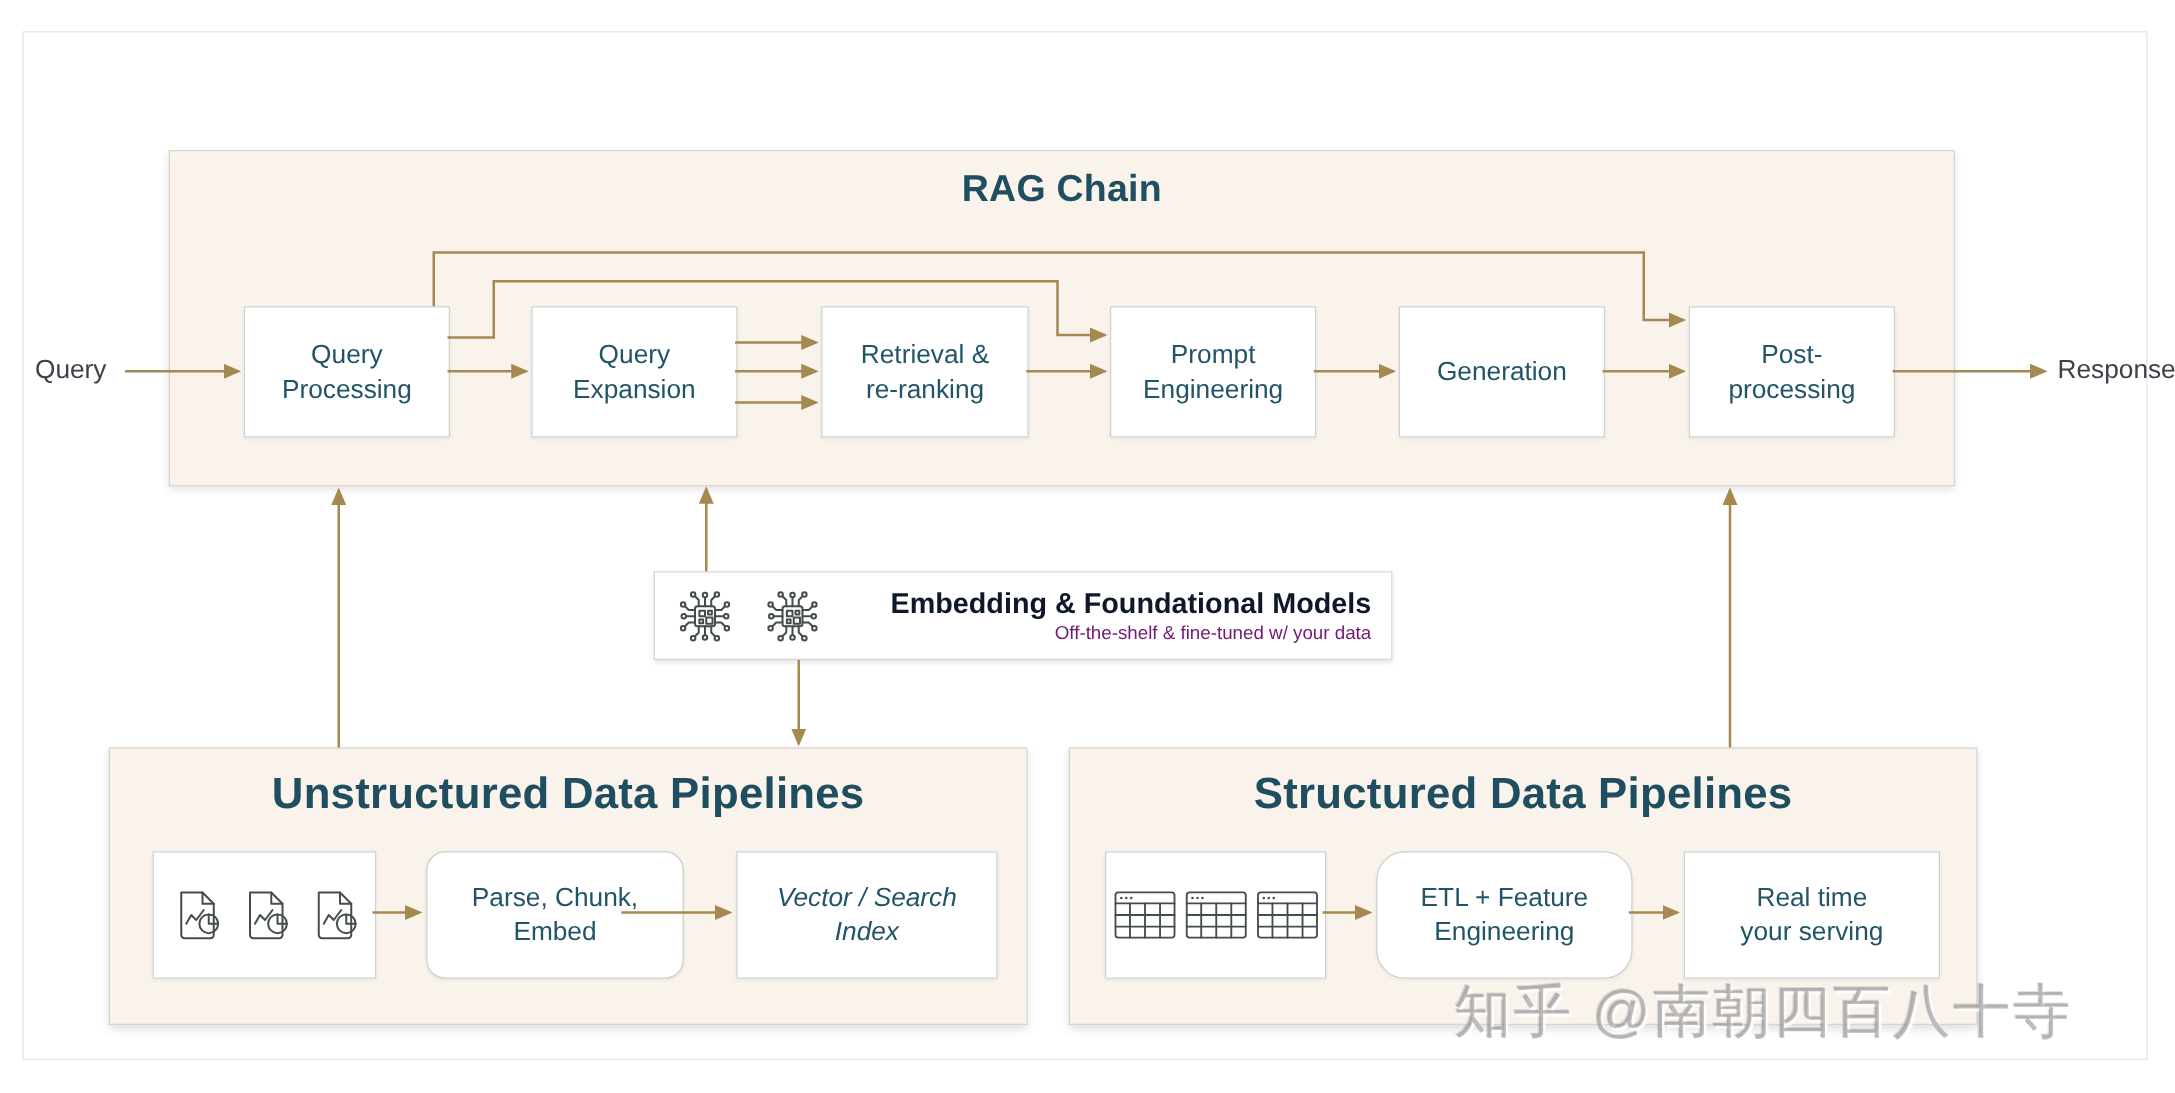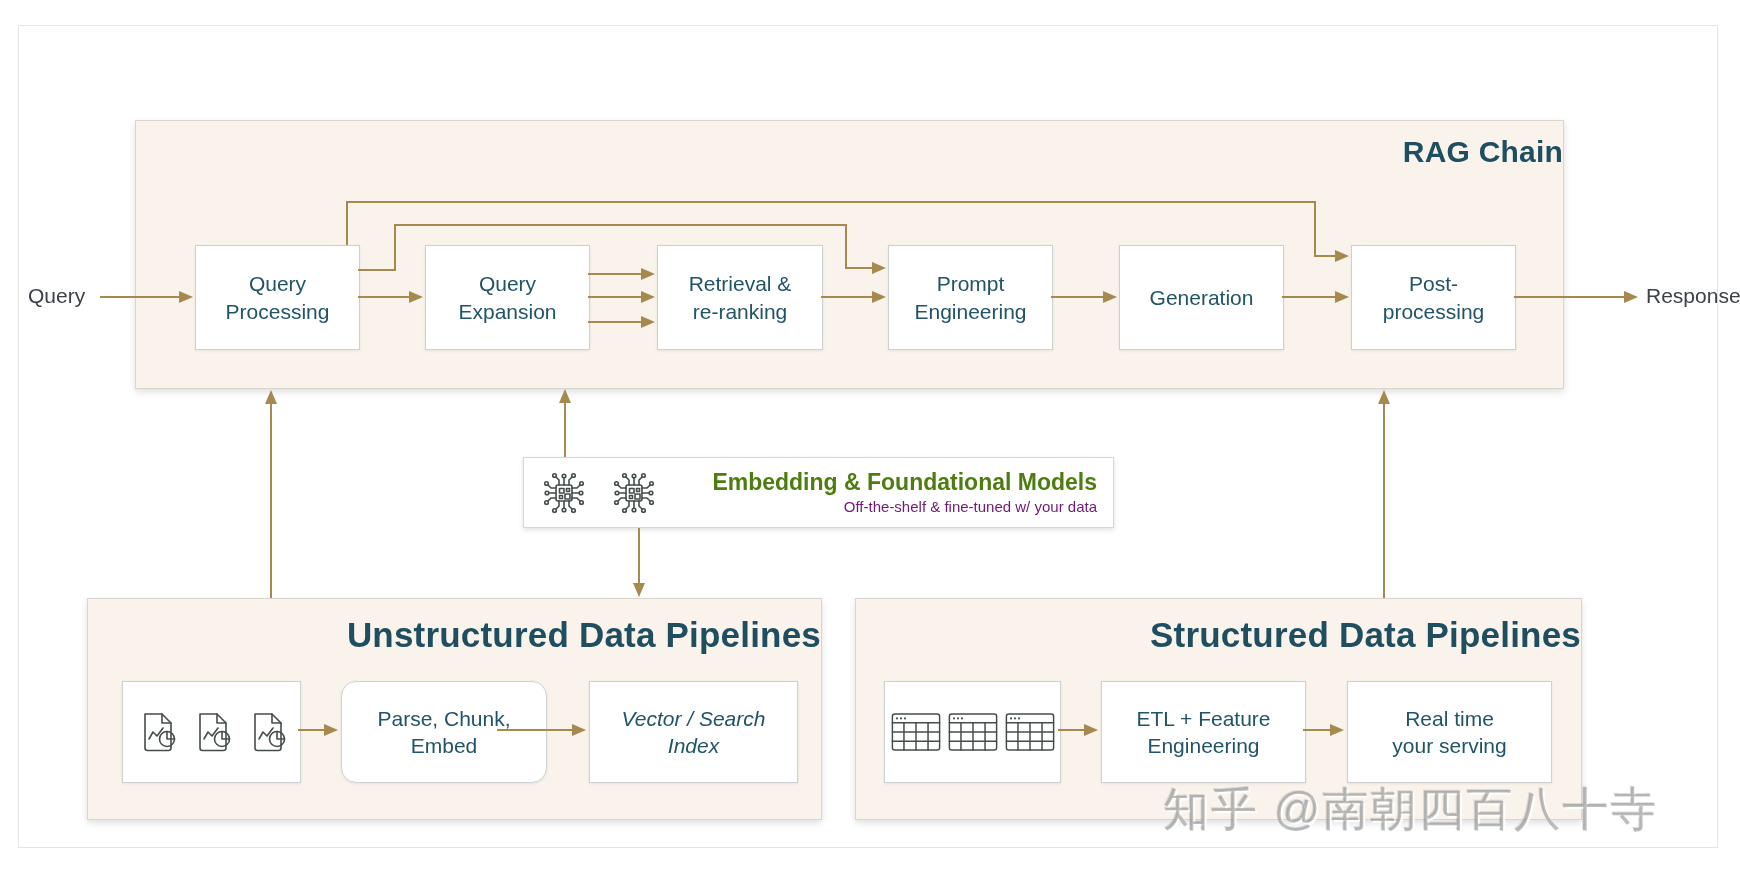--- a/index.html
+++ b/index.html
@@ -2,37 +2,37 @@
 <html><head>
 <meta charset="utf-8">
 <style>
   html,body{margin:0;padding:0;background:#ffffff;}
   body{font-family:"Liberation Sans","DejaVu Sans",sans-serif;}
   .canvas{position:relative;width:1740px;height:874px;background:#ffffff;overflow:hidden;}
   .frame{position:absolute;left:18px;top:25px;width:1698px;height:821px;border:1px solid #e4e4e2;background:#ffffff;}
 
   
   .panel{position:absolute;background:#f9f3ec;border:1px solid #d8d4ce;box-shadow:0 3px 7px rgba(0,0,0,.13);}
-  .panel-title{text-align:right;font-weight:700;color:#1e4e5f;letter-spacing:.2px;}
+  .panel-title{text-align:center;font-weight:700;color:#1e4e5f;letter-spacing:.2px;}
 
   .rag{left:135px;top:120px;width:1427px;height:267px;}
   .rag .panel-title{margin-top:14px;font-size:30px;}
 
   .node{position:absolute;top:245px;height:103px;background:#ffffff;border:1px solid #ccd2d2;
         box-shadow:0 1px 3px rgba(0,0,0,.07);display:flex;align-items:center;justify-content:center;}
   .node-label{font-size:21px;line-height:1.3;font-weight:500;color:#225468;text-align:center;white-space:pre-line;}
 
   .io-label{position:absolute;font-size:21px;color:#3b4249;font-weight:500;}
 
   
   .embed{position:absolute;left:523px;top:457px;width:591px;height:71px;background:#ffffff;border:1px solid #d6d6d4;
          box-shadow:0 2px 5px rgba(0,0,0,.12);display:flex;align-items:center;padding:0 12px 0 14px;box-sizing:border-box;}
   .embed-icons{display:flex;gap:18px;align-items:center;}
   .embed-text{flex:1;text-align:right;padding-right:4px;}
-  .embed-title{font-size:23px;font-weight:700;color:#4d7c0f;line-height:1.1;}
+  .embed-title{font-size:23px;font-weight:700;color:#0f172a;line-height:1.1;}
   .embed-sub{font-size:15px;font-weight:500;color:#701a75;margin-top:3px;}
 
   
   .pipe{top:598px;height:220px;}
   .pipe .panel-title{margin-top:16px;font-size:35px;}
   .unstructured{left:87px;width:733px;}
   .structured{left:855px;width:725px;}
   .step{position:absolute;top:82px;height:100px;background:#ffffff;border:1px solid #ccd2d2;
         box-shadow:0 1px 3px rgba(0,0,0,.07);display:flex;align-items:center;justify-content:center;gap:8px;}
   .icon-row{display:flex;gap:7px;align-items:center;}
@@ -180,21 +180,21 @@
             <use href="#tablegrid"></use>
           </svg>
         <svg width="50" height="42" viewBox="0 0 54 42">
             <use href="#tablegrid"></use>
           </svg>
         <svg width="50" height="42" viewBox="0 0 54 42">
             <use href="#tablegrid"></use>
           </svg>
       </div>
     </div>
-    <div class="step" style="left:245px;width:203px;">
+    <div class="step" style="left:245px;width:203px;border-radius:23px;">
       <span class="node-label">ETL + Feature
 Engineering</span>
     </div>
     <div class="step" style="left:491px;width:203px;">
       <span class="node-label">Real time
 your serving</span>
     </div>
   </div>
 
   <svg class="overlay" width="1740" height="874" viewBox="0 0 1740 874">

